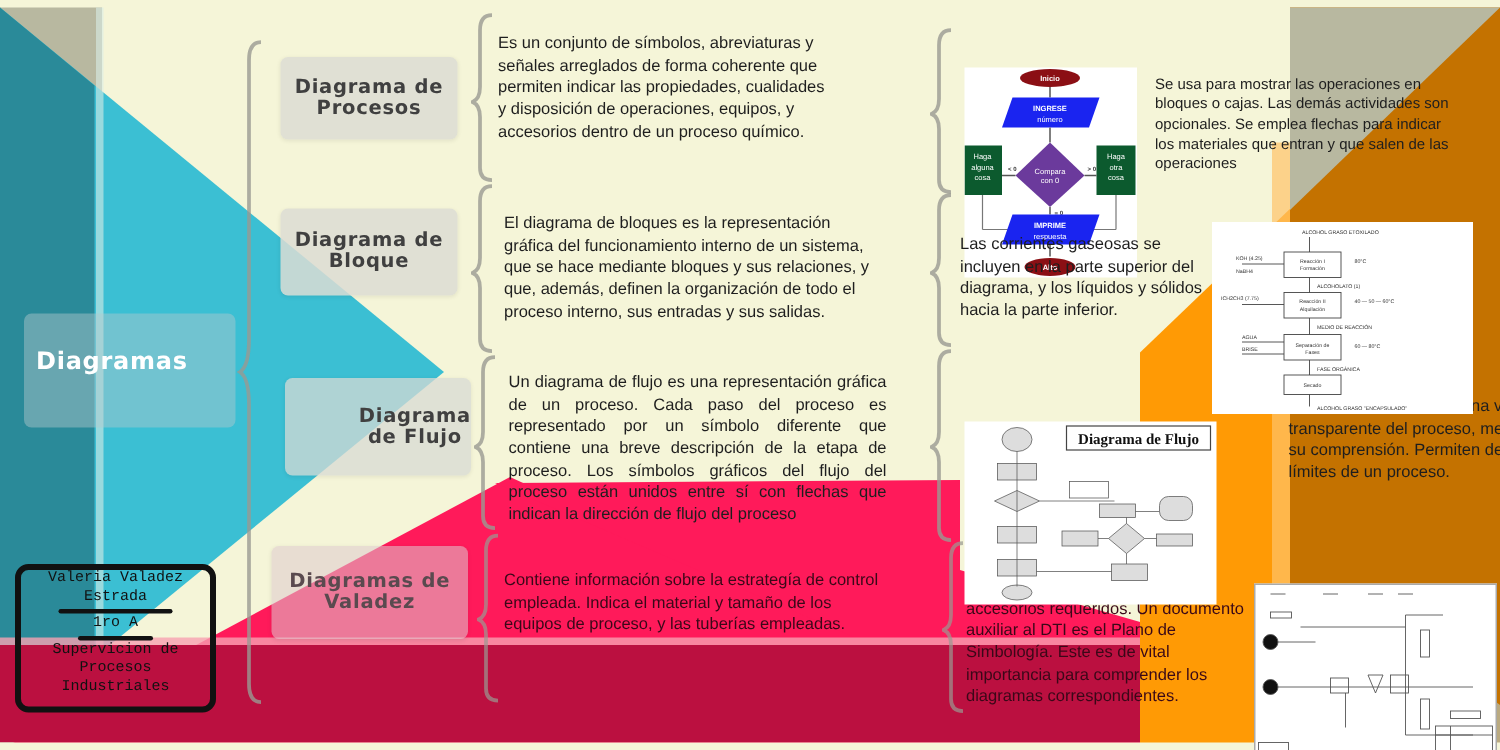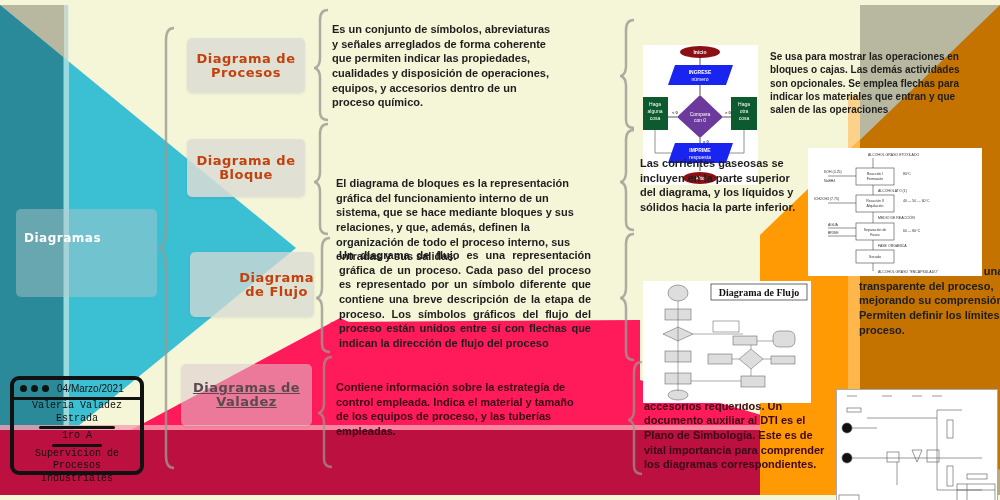--- a/index.html
+++ b/index.html
@@ -5,39 +5,39 @@
   * { box-sizing: border-box; margin: 0; padding: 0; }
   html, body { width: 1000px; height: 500px; overflow: hidden; }
   body { position: relative; background: #f5f5d8; font-family: "Liberation Sans", sans-serif; }
 
   .bg { position: absolute; inset: 0; }
   .bg svg { position: absolute; left: 0; top: 0; }
 
   .heading-font { font-family: "DejaVu Sans", sans-serif; }
 
   .main-node {
-    position: absolute; left: 16px; top: 209px; width: 141px; height: 88px;
+    position: absolute; left: 16px; top: 209px; width: 141px; height: 76px;
     background: rgba(180, 200, 205, 0.45); border-radius: 5px;
-    color: #ffffff; font-size: 12px; font-weight: bold; letter-spacing: 0.5px;
+    color: #ffffff; font-size: 16px; font-weight: bold; letter-spacing: 0.5px;
     padding: 22px 0 0 8px;
   }
 
   .brace { position: absolute; }
 
   .branch {
     position: absolute; background: rgba(220, 220, 212, 0.85);
-    border-radius: 5px; color: #c2410c; font-size: 13px; font-weight: bold;
+    border-radius: 5px; color: #404040; font-size: 13px; font-weight: bold;
     letter-spacing: 0.5px; text-align: center; display: flex; align-items: center;
     justify-content: center; line-height: 1.05; box-shadow: 0 1px 3px rgba(0,0,0,0.08);
   }
-  .branch.tuberia { background: rgba(220, 200, 205, 0.55); color: #5a4a4f; text-decoration: underline; }
+  .branch.tuberia { background: rgba(220, 200, 205, 0.55); color: #5a4a4f; }
   .branch.flujo { background: rgba(215, 218, 212, 0.75); }
 
   .desc {
-    position: absolute; color: #1e1e1e; font-size: 11px; line-height: 1.33; font-weight: bold;
+    position: absolute; color: #1e1e1e; font-size: 11px; line-height: 1.33;
   }
   .desc.justify { text-align: justify; }
 
   .pic {
     position: absolute; background: #fff; margin-top: 45px;
   }
 
   .info-card {
     position: absolute; left: 10px; top: 376px; width: 134px; height: 99px;
     border: 4px solid #111; border-radius: 9px; background: rgba(255,255,255,0.0);
@@ -123,21 +123,21 @@
   <path d="M14 2 Q6 2 6 12 L6 50 Q6 58 1 60 Q6 62 6 70 L6 104 Q6 112 14 112" stroke="#9a9a92" stroke-width="2.5" fill="none" opacity="0.8"></path>
 </svg>
 <svg class="brace" style="left:316px; top:236px;" width="16" height="118" viewBox="0 0 16 118">
   <path d="M14 2 Q6 2 6 12 L6 52 Q6 60 1 62 Q6 64 6 72 L6 108 Q6 116 14 116" stroke="#9a9a92" stroke-width="2.5" fill="none" opacity="0.8"></path>
 </svg>
 <svg class="brace" style="left:318px; top:355px;" width="16" height="114" viewBox="0 0 16 114">
   <path d="M14 2 Q6 2 6 12 L6 48 Q6 56 1 58 Q6 60 6 68 L6 104 Q6 112 14 112" stroke="#9a9a92" stroke-width="2.5" fill="none" opacity="0.7"></path>
 </svg>
 
 <div class="desc" style="left:332px; top:22px; width:220px;">Es un conjunto de símbolos, abreviaturas y señales arreglados de forma coherente que permiten indicar las propiedades, cualidades y disposición de operaciones, equipos, y accesorios dentro de un proceso químico.</div>
-<div class="desc" style="left:336px; top:142px; width:250px;margin-top:34px;">El diagrama de bloques es la representación gráfica del funcionamiento interno de un sistema, que se hace mediante bloques y sus relaciones, y que, además, definen la organización de todo el proceso interno, sus entradas y sus salidas.</div>
+<div class="desc" style="left:336px; top:142px; width:250px;">El diagrama de bloques es la representación gráfica del funcionamiento interno de un sistema, que se hace mediante bloques y sus relaciones, y que, además, definen la organización de todo el proceso interno, sus entradas y sus salidas.</div>
 <div class="desc justify" style="left:339px; top:248px; width:252px;">Un diagrama de flujo es una representación gráfica de un proceso. Cada paso del proceso es representado por un símbolo diferente que contiene una breve descripción de la etapa de proceso. Los símbolos gráficos del flujo del proceso están unidos entre sí con flechas que indican la dirección de flujo del proceso</div>
 <div class="desc" style="left:336px; top:380px; width:252px; color:#3a0818;">Contiene información sobre la estrategía de control empleada. Indica el material y tamaño de los equipos de proceso, y las tuberías empleadas.</div>
 
 <svg class="brace" style="left:620px; top:18px;" width="16" height="112" viewBox="0 0 16 112">
   <path d="M14 2 Q6 2 6 12 L6 48 Q6 56 1 58 Q6 60 6 68 L6 102 Q6 110 14 110" stroke="#9a9a92" stroke-width="2.5" fill="none" opacity="0.8"></path>
 </svg>
 <svg class="brace" style="left:620px; top:128px;" width="16" height="104" viewBox="0 0 16 104">
   <path d="M14 2 Q6 2 6 12 L6 44 Q6 52 1 54 Q6 56 6 64 L6 94 Q6 102 14 102" stroke="#9a9a92" stroke-width="2.5" fill="none" opacity="0.8"></path>
 </svg>
 <svg class="brace" style="left:620px; top:232px;" width="16" height="130" viewBox="0 0 16 130">
@@ -281,26 +281,20 @@
     <line x1="100" y1="100" x2="145" y2="100"></line>
     <rect x="120" y="94" width="38" height="22"></rect>
     <line x1="120" y1="100" x2="158" y2="100"></line>
     <line x1="130" y1="94" x2="130" y2="116"></line>
     <rect x="2" y="105" width="20" height="10"></rect>
     <rect x="130" y="84" width="20" height="5"></rect>
   </svg>
 </div>
 
 <div class="info-card">
-  <div class="topbar">
-    <span class="dot"></span>
-    <span class="dot"></span>
-    <span class="dot"></span>
-    <span class="date">04/Marzo/2021</span>
-  </div>
   <div style="padding-top:0;font-family:Liberation Mono, monospace;">
     <div class="info-line">Valeria Valadez Estrada</div>
     <div class="bar" style="width:76px;"></div>
     <div class="info-line">1ro A</div>
     <div class="bar" style="width:50px;"></div>
     <div class="info-line">Supervicion de Procesos</div>
     <div class="info-line">Industriales</div>
   </div>
 </div>
 

